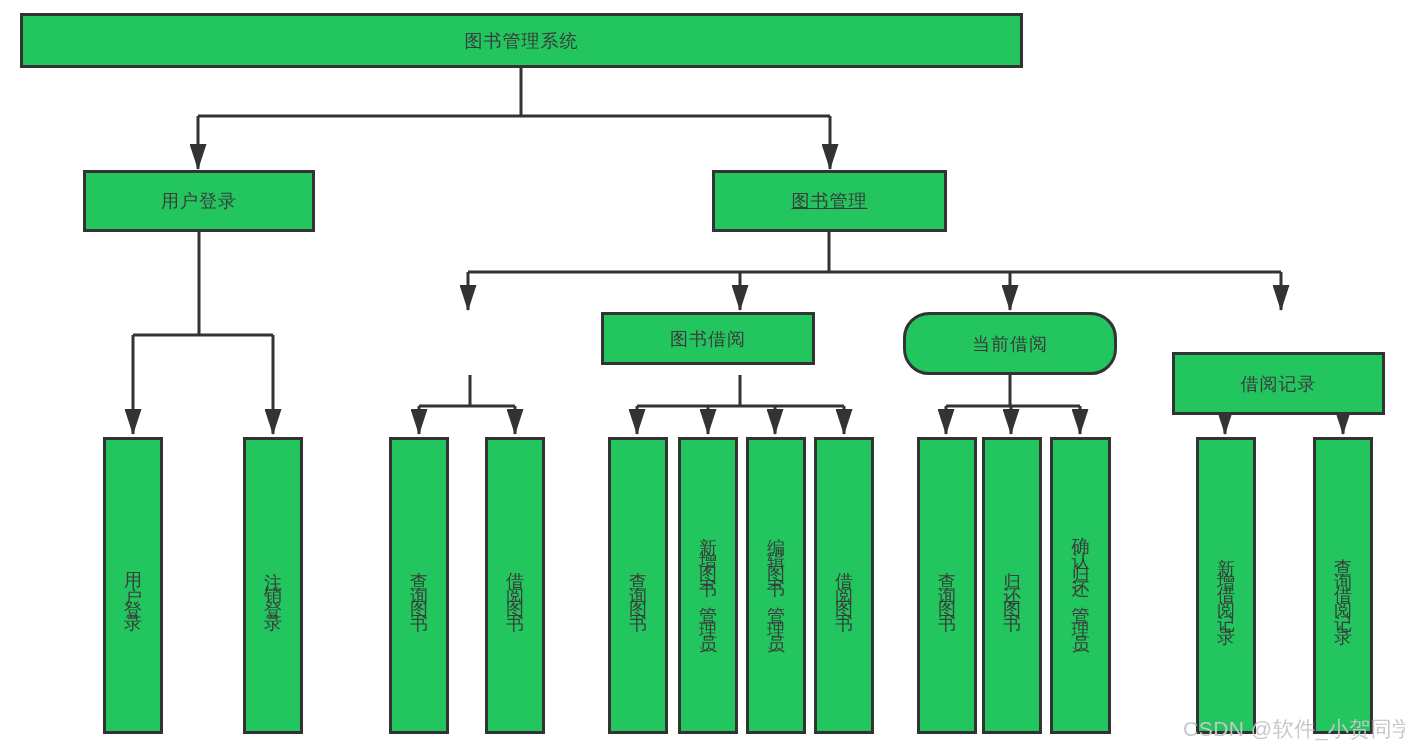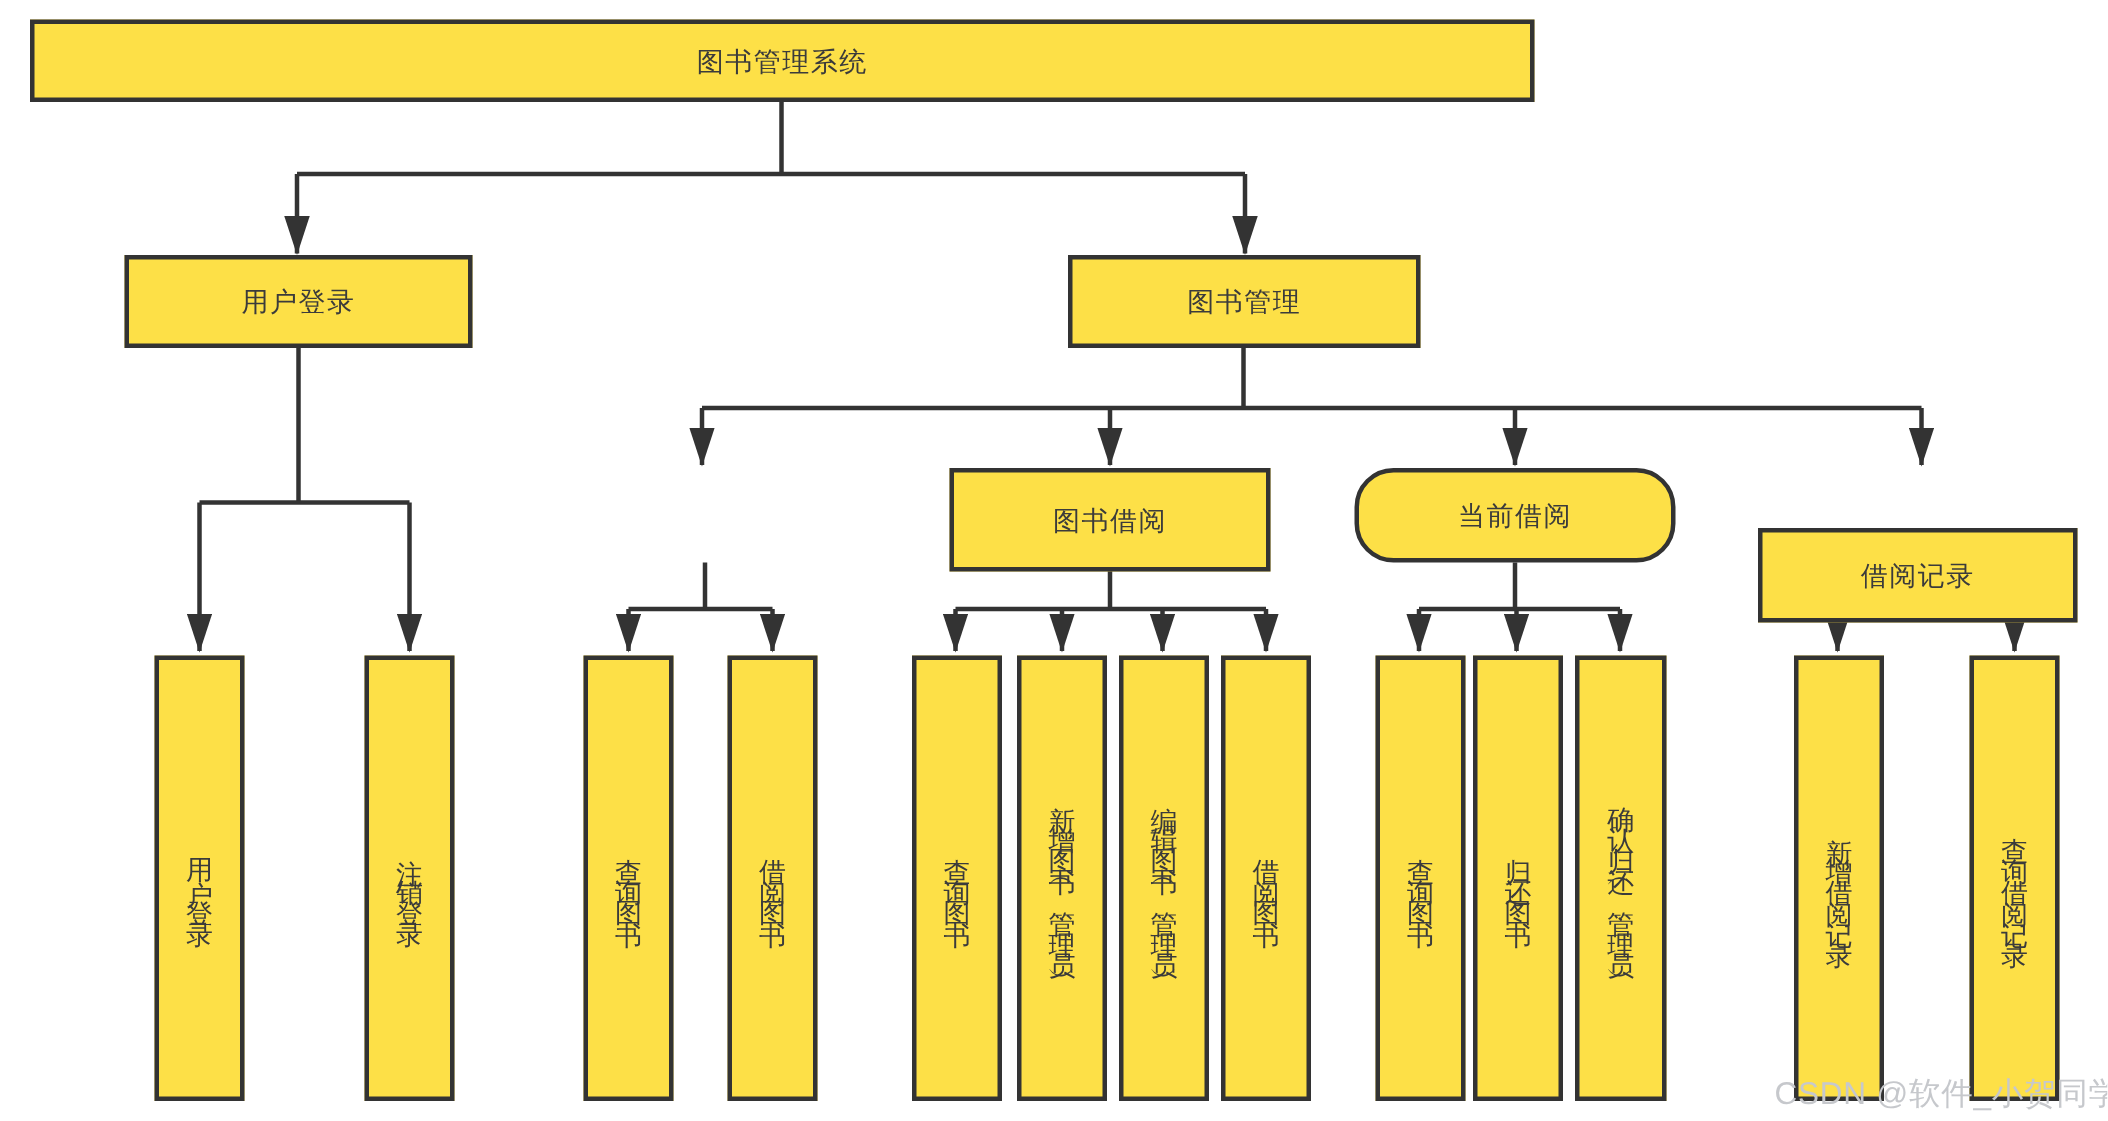--- a/index.html
+++ b/index.html
@@ -12,21 +12,21 @@
     overflow: hidden;
   }
   #connectors {
     position: absolute;
     left: 0; top: 0;
     z-index: 1;
   }
   .node {
     position: absolute;
     box-sizing: border-box;
-    background: #fde047;
+    background: #22c55e;
     border: 3px solid #333333;
     display: flex;
     align-items: center;
     justify-content: center;
     color: #3b3b3b;
     font-size: 18px;
     letter-spacing: 1px;
     z-index: 2;
   }
   .vnode {
@@ -107,25 +107,25 @@
     </g>
   </svg>
 
   <div class="node" style="left:20px; top:13px; width:1003px; height:55px;">
     <span>图书管理系统</span>
   </div>
 
   <div class="node" style="left:83px; top:170px; width:232px; height:62px;">
     <span>用户登录</span>
   </div>
-  <div class="node" style="left:712px; top:170px; width:235px; height:62px;">
+  <div class="node" style="left:712px; top:170px; width:235px; height:62px;text-decoration:underline;">
     <span>图书管理</span>
   </div>
 
-  <div class="node" style="left:633px; top:312px; width:214px; height:69px;">
+  <div class="node" style="left:601px; top:312px; width:214px; height:53px;">
     <span>图书借阅</span>
   </div>
   <div class="node" style="left:903px; top:312px; width:214px; height:63px;border-radius:26px;">
     <span>当前借阅</span>
   </div>
   <div class="node" style="left:1172px; top:312px; width:213px; height:63px;margin-top:40px;">
     <span>借阅记录</span>
   </div>
 
   <div class="node vnode" style="left:103px;">

